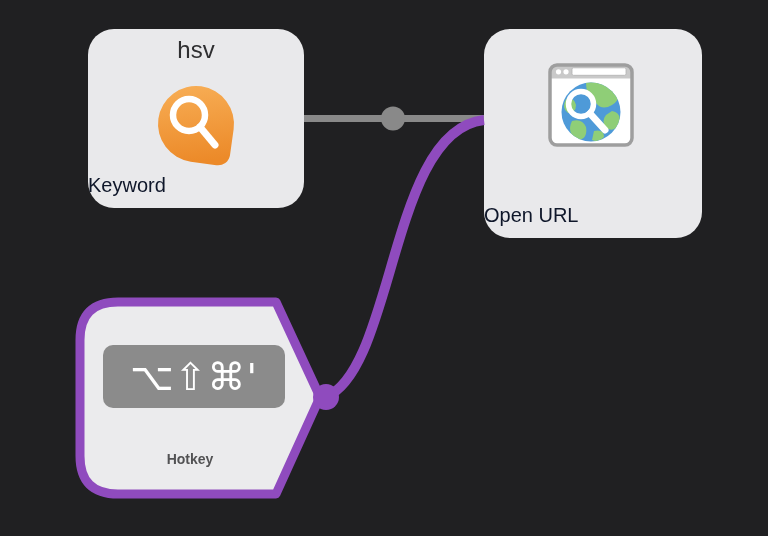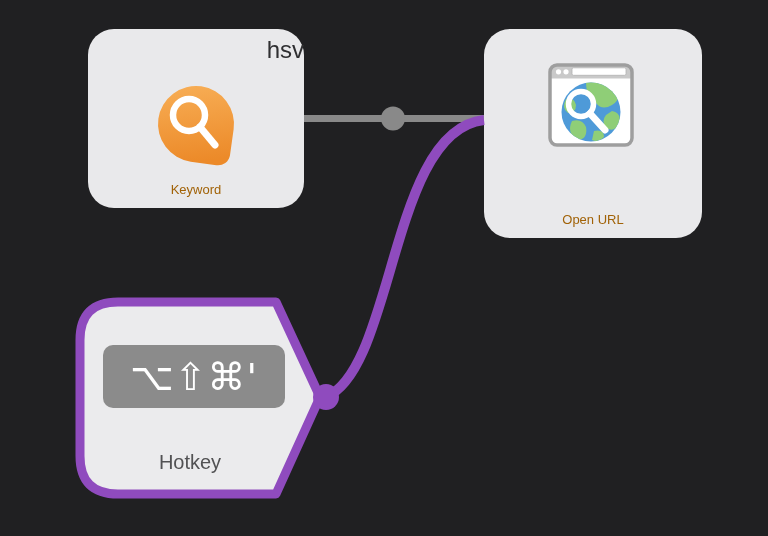--- a/index.html
+++ b/index.html
@@ -8,26 +8,26 @@
     background:#202022;
     font-family:"Liberation Sans",sans-serif;
     -webkit-font-smoothing:antialiased;
   }
   .node{
     position:absolute;background:#e9e9eb;border-radius:26px;
   }
   .node-keyword{left:88px;top:29px;width:216px;height:179px;}
   .node-openurl{left:484px;top:29px;width:218px;height:209px;}
   .node-title{
-    position:absolute;top:7px;left:0;width:100%;text-align:right;
+    position:absolute;top:7px;left:0;width:100%;text-align:center;
     font-size:24px;color:#2f2f31;
   }
   .node-label{
-    position:absolute;bottom:11px;left:0;width:100%;text-align:center;
-    font-size:13px;color:#a16207;
+    position:absolute;bottom:11px;left:0;width:100%;
+    font-size:20px;color:#0f172a;
   }
   
   .kw-icon-wrap{position:absolute;left:69px;top:56px;width:78px;height:78px;}
   .kw-drop{
     position:absolute;left:1px;top:1px;width:76px;height:76px;
     border-radius:50% 50% 16% 50%;
     background:linear-gradient(165deg,#f8b058 0%,#ec8a29 90%);
     transform:rotate(8deg);
   }
   .kw-mag{position:absolute;left:0;top:0;}
@@ -37,21 +37,21 @@
   .hotkey-shape{position:absolute;left:70px;top:290px;}
   .hotkey-badge{
     position:absolute;left:103px;top:345px;width:182px;height:63px;
     background:#8b8b8b;border-radius:10px;
     display:flex;align-items:center;justify-content:center;
     color:#ffffff;font-size:38px;letter-spacing:1px;
     font-family:"DejaVu Sans",sans-serif;
   }
   .hotkey-label{
     position:absolute;left:85px;top:451px;width:210px;text-align:center;
-    font-size:20px;color:#525254;
+    font-size:14px;color:#525254;font-weight:bold;
   }
   .wires{position:absolute;left:0;top:0;pointer-events:none;}
   .wires [data-interactable="true"]{pointer-events:auto;}
 </style>
 </head>
 <body>
 
 <div class="canvas" data-interactable="true">
 
   <div class="node node-keyword" data-interactable="true">

